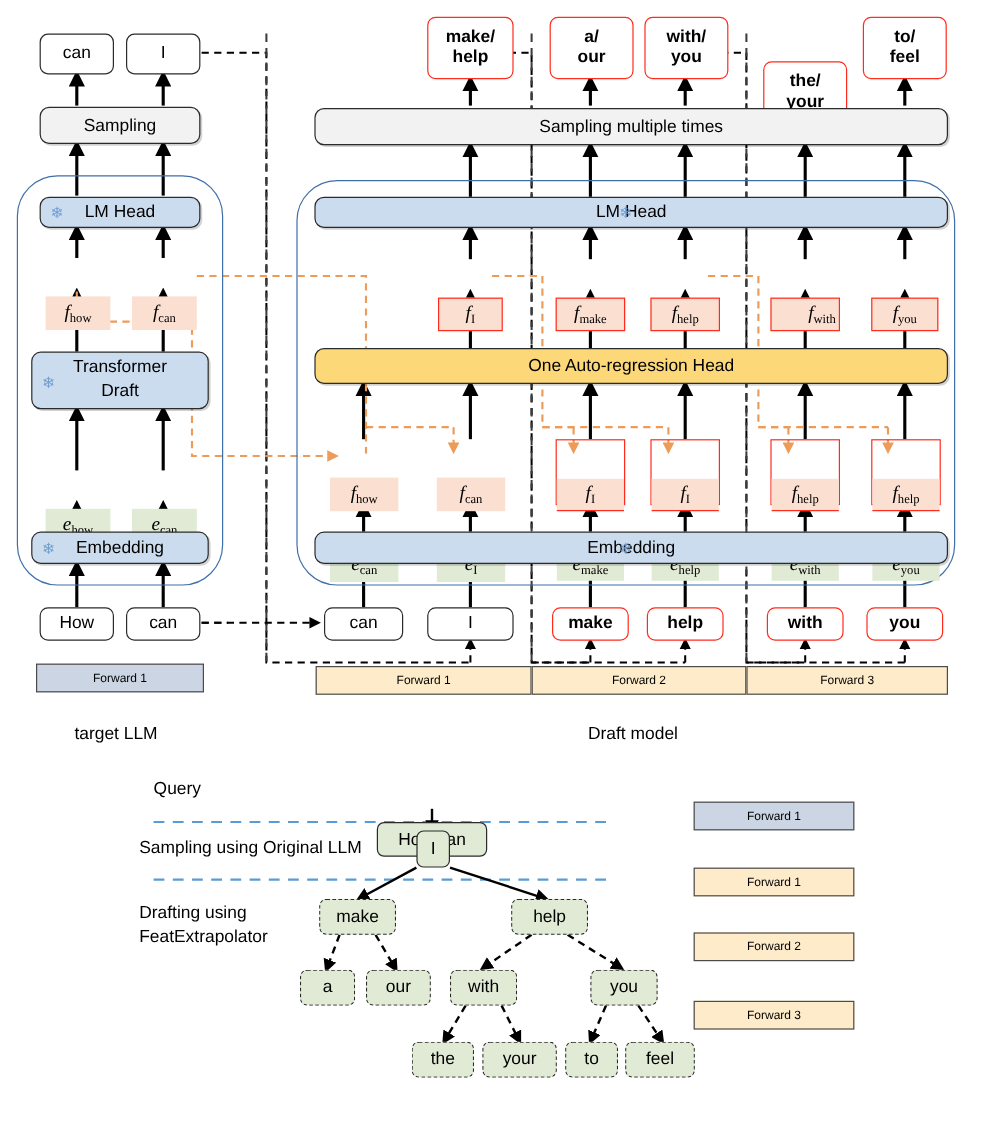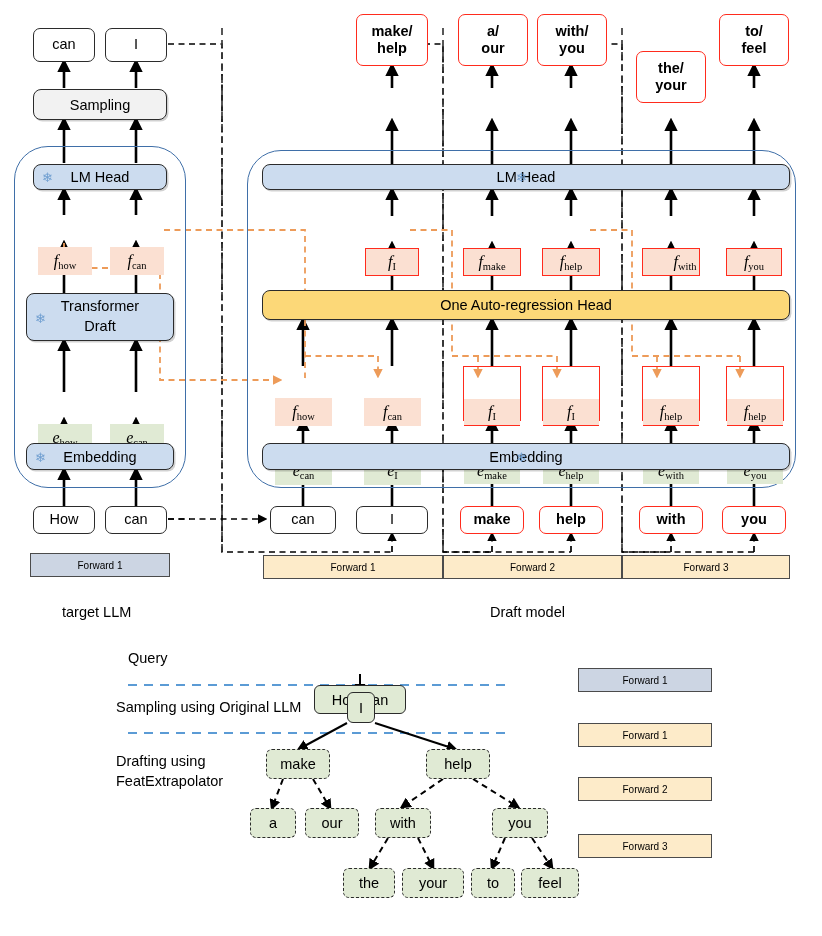--- a/index.html
+++ b/index.html
@@ -301,20 +301,23 @@
   </div>
   <div class="tok two red" style="left:636px; top:14px; width:70px; height:52px;margin-top:37px;">
     <span>the/</span>
     <span>your</span>
   </div>
   <div class="tok two red" style="left:719px; top:14px; width:70px; height:52px;">
     <span>to/</span>
     <span>feel</span>
   </div>
 
+  <div class="bar grey" style="left:262px; top:90px; width:528px; height:31px;">
+    <span>Sampling multiple times</span>
+  </div>
 
   <div class="bar blue" style="left:262px; top:164px; width:528px; height:26px;">
     <span class="snow" style="left:253px; top:6px;">❄</span>
     <span>LM Head</span>
   </div>
 
   <div class="cell feat redbox" style="left:365px; top:216px; width:54px; height:28px;">
     <span class="mi"><span>f</span><span class="sub">I</span></span>
   </div>
   <div class="cell feat redbox" style="left:463px; top:216px; width:58px; height:28px;">

